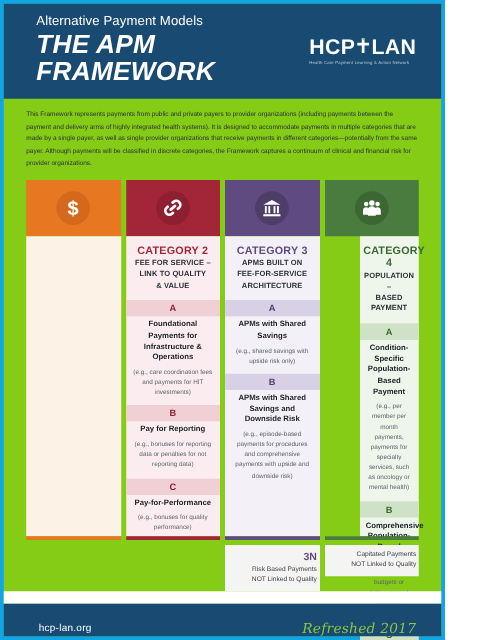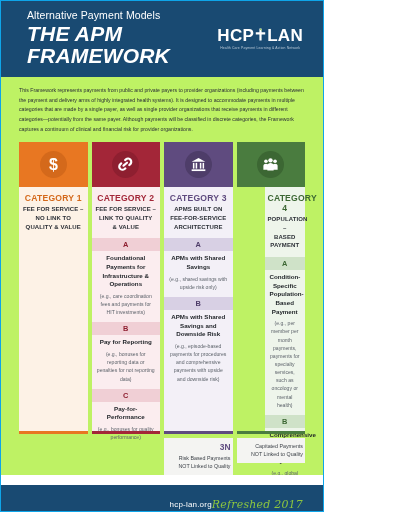--- a/index.html
+++ b/index.html
@@ -3,24 +3,24 @@
 <meta charset="utf-8">
 <style>
   * { box-sizing: border-box; margin: 0; padding: 0; }
   html, body {
     width: 400px; height: 512px;
     background: #ffffff;
     font-family: "Liberation Sans", sans-serif;
     overflow: hidden;
   }
   .page {
-    width: 324px; height: 512px;
+    width: 356px; height: 512px;
     position: relative;
-    background: #bef264;
-    border: 1px solid #0ea5e9;
+    background: #84cc16;
+    border: 3px solid #0ea5e9;
     display: flex;
     flex-direction: column;
   }
 
   
   .header {
     background: #194A72;
     padding: 9px 14px 10px 26px;
     display: flex;
     align-items: center;
@@ -35,21 +35,21 @@
     font-weight: 400;
     margin-bottom: 2px;
   }
   .main-title {
     color: #ffffff;
     font-size: 21px;
     font-style: italic;
     font-weight: bold;
     letter-spacing: .2px;
   }
-  .logo { text-align: center; padding-right: 6px; }
+  .logo { padding-right: 6px; }
   .logo-word {
     display: flex; align-items: center; justify-content: center;
     color: #ffffff; font-size: 17px; font-weight: bold; letter-spacing: .3px;
     line-height: 1;
   }
   .logo-cross {
     display: inline-block;
     margin: 0 1px;
     line-height: 1;
   }
@@ -200,21 +200,21 @@
   }
   .n3 .nnum { color: #5F4B7F; }
   .n4 .nnum { color: #3C6733; }
 
   
   .footer {
     background: #194A72;
     height: 26px;
     display: flex;
     align-items: center;
-    justify-content: flex-end;
+    justify-content: space-between;
     padding: 12px 20px 0 28px;
     flex: 0 0 auto;
     margin-top: auto;
   }
   .footer-url {
     color: #ffffff;
     font-size: 8px;
     letter-spacing: .2px;
   }
   .footer-refresh {
@@ -255,26 +255,20 @@
 
   <div class="grid-wrap">
 
     <div class="col c1">
       <div class="cat-head">
         <div class="icon-circle">
           <svg width="19" height="19" viewBox="0 0 19 19" aria-hidden="true">
             <text x="9.5" y="15" text-anchor="middle" font-family="Liberation Sans, sans-serif" font-size="16" font-weight="bold" fill="#ffffff">$</text>
           </svg>
         </div>
-      </div>
-      <div class="cat-title-box">
-        <div class="cat-num">CATEGORY 1</div>
-        <div class="cat-sub" style="white-space:pre-line">FEE FOR SERVICE –
-NO LINK TO
-QUALITY &amp; VALUE</div>
       </div>
       <div class="cat-body">
         <div class="spacer"></div>
       </div>
       <div class="col-foot"></div>
     </div>
 
     <div class="col c2">
       <div class="cat-head">
         <div class="icon-circle">

